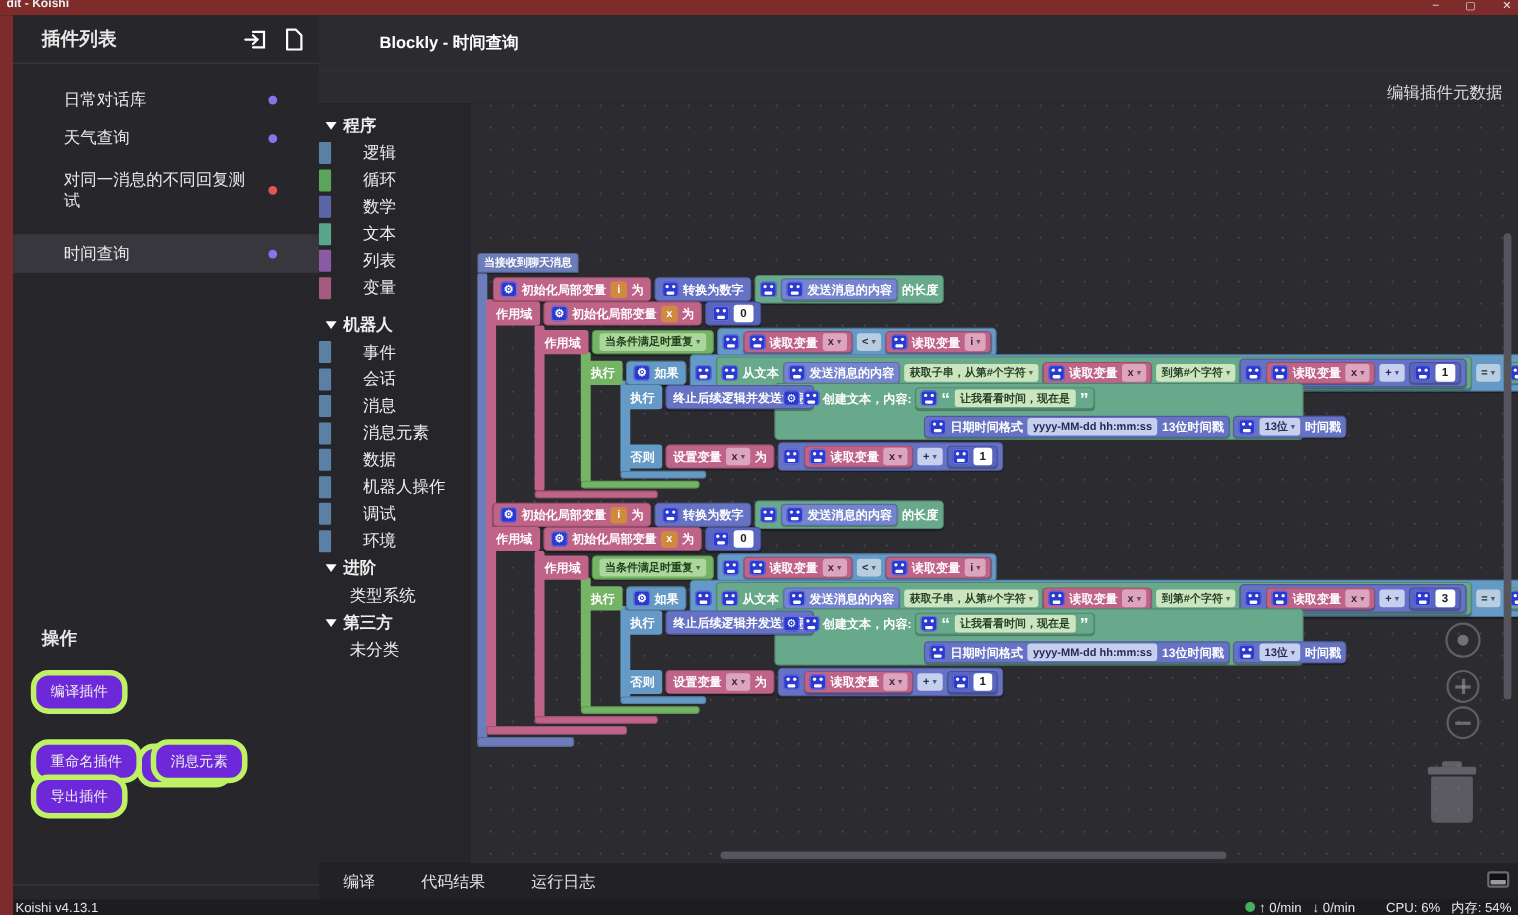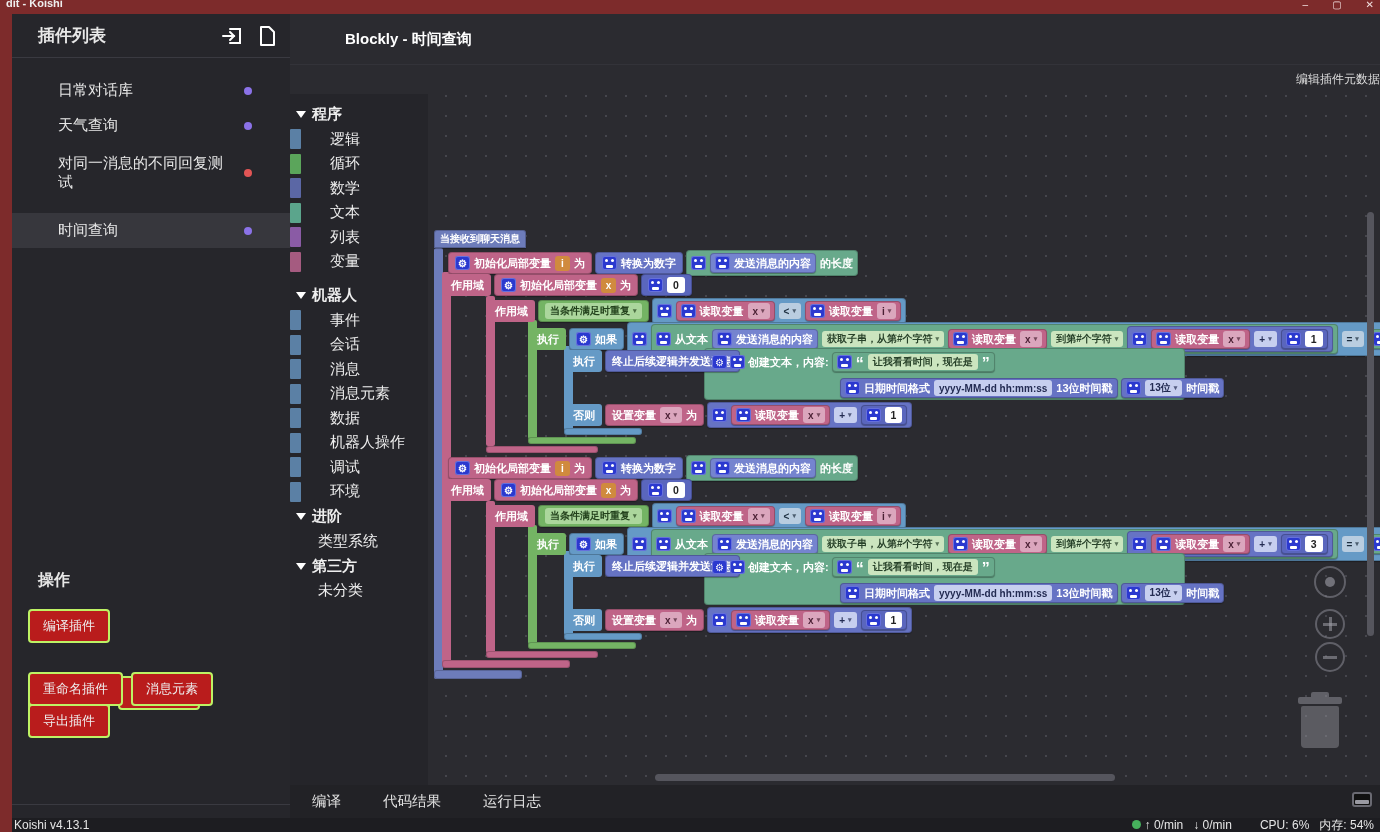--- a/index.html
+++ b/index.html
@@ -18,28 +18,28 @@
     justify-content:space-between;padding:0 14px 0 26px;border-bottom:1px solid #3a3a41;}
   #sb-head .ttl{font-size:17px;font-weight:700;}
   #sb-head .ics{display:flex;gap:14px;}
   .sb-item{position:absolute;left:0;width:100%;height:35px;display:flex;align-items:center;
     justify-content:space-between;padding:0 38px 0 46px;font-size:15px;cursor:pointer;}
   .sb-item.active{background:#37373d;}
   .dot{width:8px;height:8px;border-radius:50%;background:#8b72e8;flex:0 0 auto;margin-left:8px;}
   .dot.red{background:#e25555;}
   #ops-title{position:absolute;left:26px;top:556px;font-size:16px;font-weight:700;}
   .btnrow{position:absolute;left:16px;display:flex;gap:8px;}
-  .sbtn{background:#b91c1c;border:2px solid #bef264;border-radius:4px;color:#eee;
+  .sbtn{background:#6d28d9;border:5px solid #bef264;border-radius:16px;color:#eee;
     font-size:13px;padding:6px 13px;white-space:nowrap;cursor:pointer;}
   #sb-bottomline{position:absolute;left:0;top:790px;width:100%;border-top:1px solid #3a3a41;}
   
   #main-header{left:290px;top:14px;width:1090px;height:50px;background:#2b2b30;color:#fff;
     display:flex;align-items:center;padding-left:55px;font-size:15px;font-weight:700;}
   #meta-bar{left:290px;top:64px;width:1090px;height:30px;background:#2b2b30;color:#ddd;
-    display:flex;align-items:center;justify-content:flex-end;font-size:12px;
+    display:flex;align-items:flex-end;justify-content:flex-end;padding-right:14px;font-size:15px;
     border-top:1px solid #333339;}
   #toolbox{left:290px;top:94px;width:138px;height:691px;background:#25252a;color:#eee;
     padding-top:8px;overflow:hidden;}
   .cat{display:flex;align-items:center;height:25px;font-size:15px;font-weight:600;padding-left:6px;gap:6px;cursor:pointer;}
   .tri{width:0;height:0;border-left:5px solid transparent;border-right:5px solid transparent;border-top:7px solid #fff;}
   .titem{display:flex;align-items:center;height:24.5px;font-size:15px;cursor:pointer;position:relative;}
   .titem .sw{position:absolute;left:0;top:2px;width:11px;height:20px;border-radius:1px;}
   .titem .tl{padding-left:40px;}
   .titem.nosw .tl{padding-left:28px;}
   .tgap{height:9px;}

